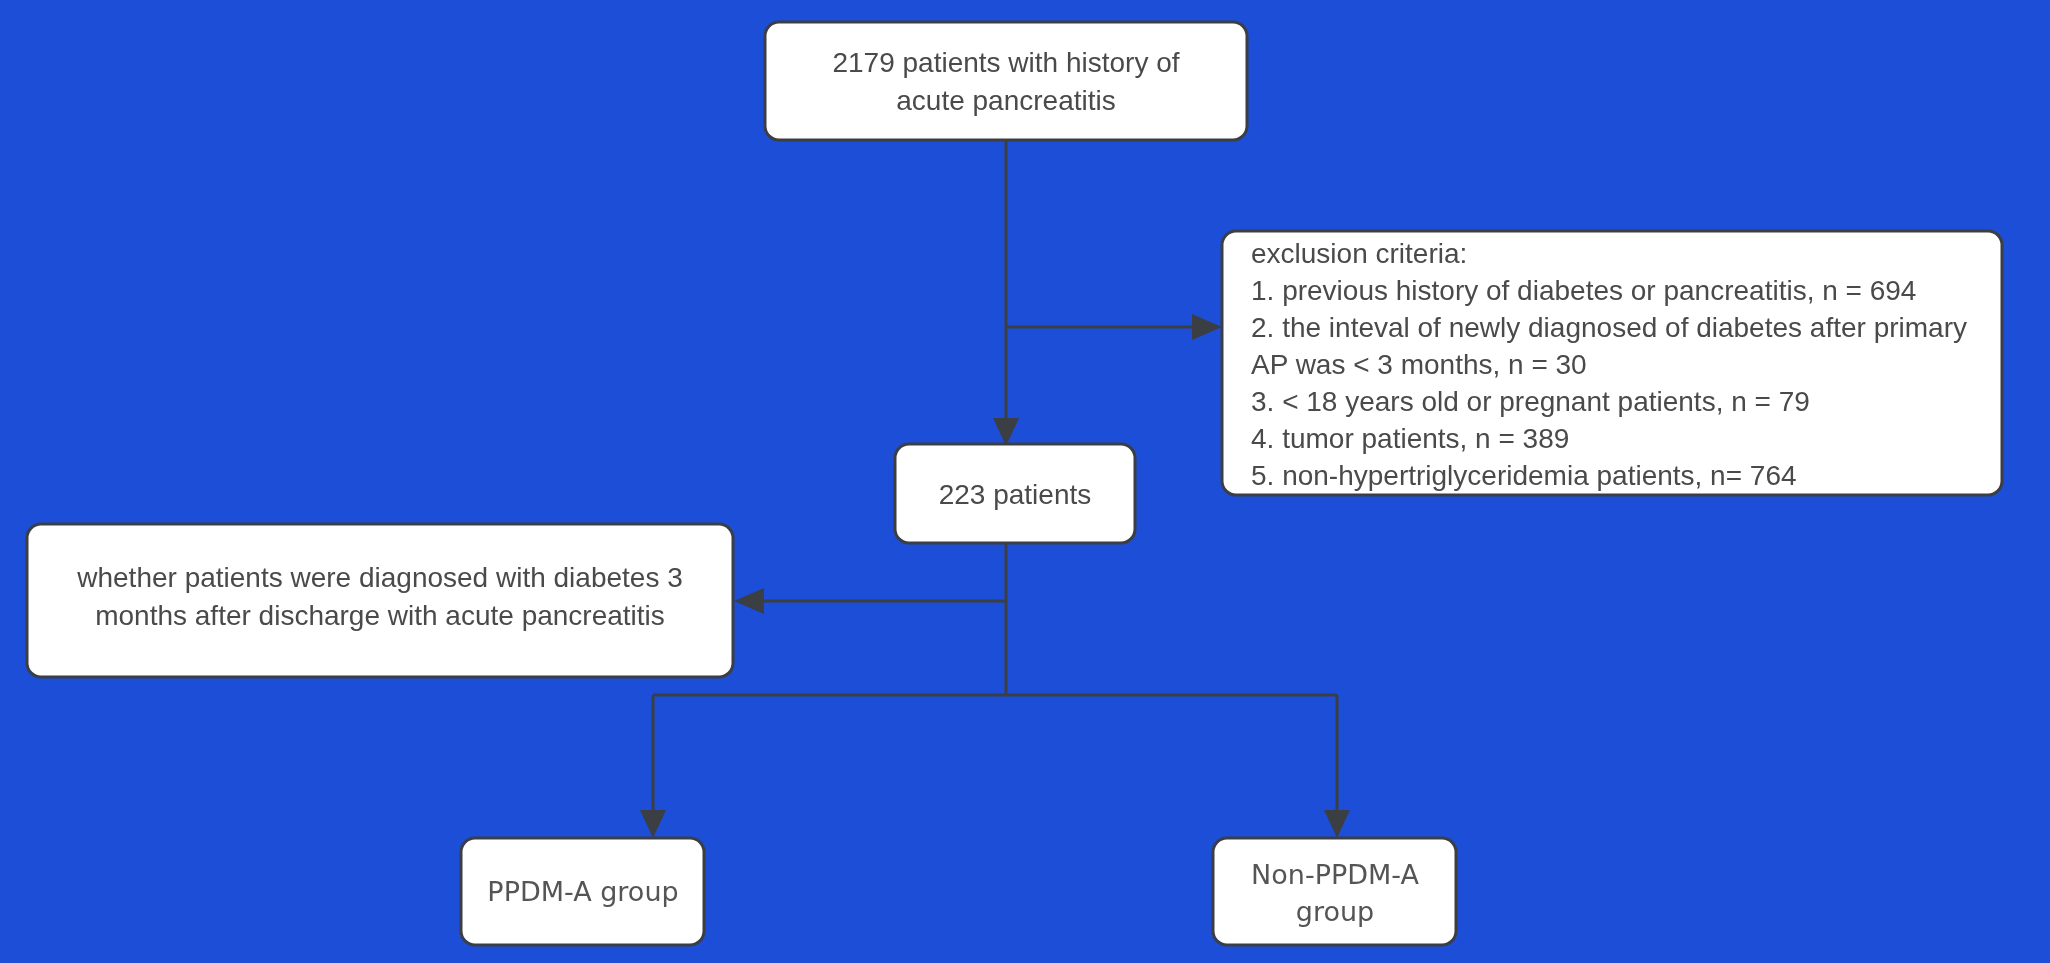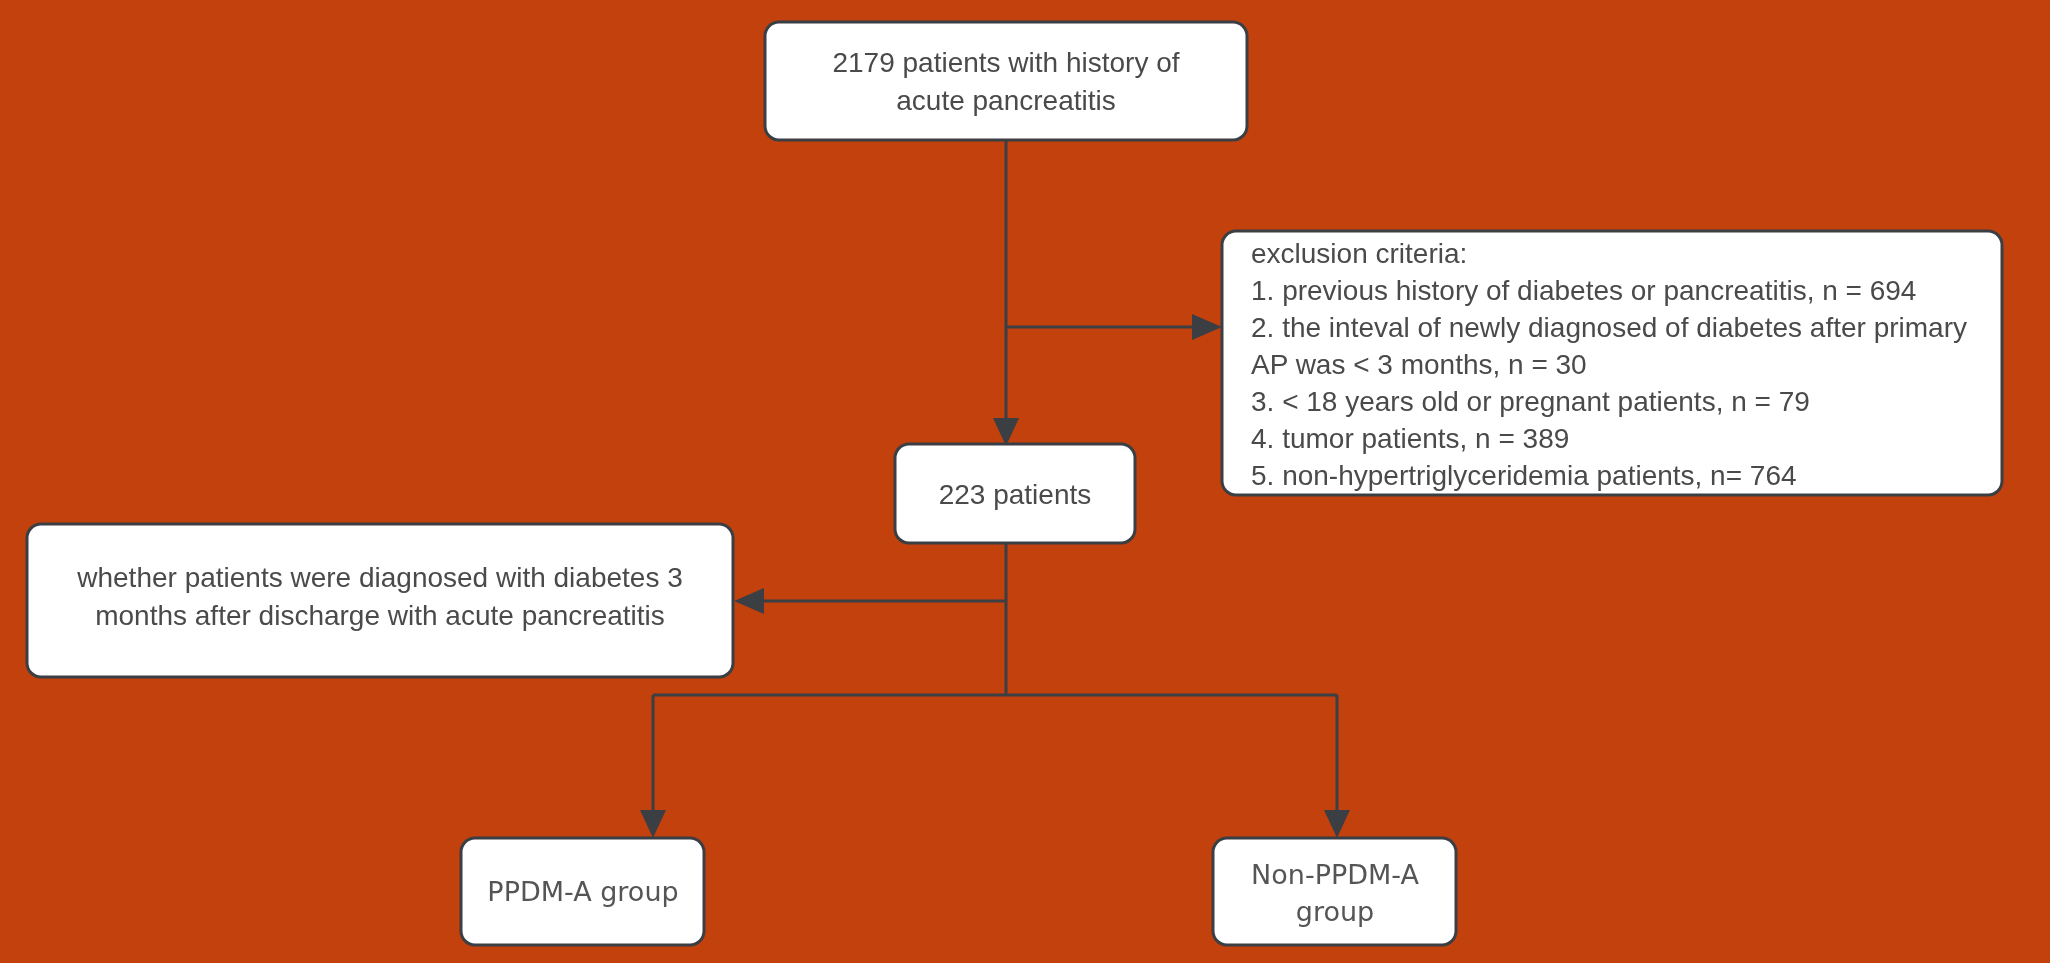--- a/index.html
+++ b/index.html
@@ -8,21 +8,21 @@
     padding: 0;
     background: #ffffff;
   }
   body {
     font-family: "Liberation Sans", sans-serif;
   }
   #diagram-root {
     position: relative;
     width: 2050px;
     height: 963px;
-    background: #c2410c;
+    background: #1d4ed8;
     overflow: hidden;
   }
   svg.flow-canvas {
     position: absolute;
     left: 0;
     top: 0;
     width: 2050px;
     height: 963px;
   }
   .node-box {

